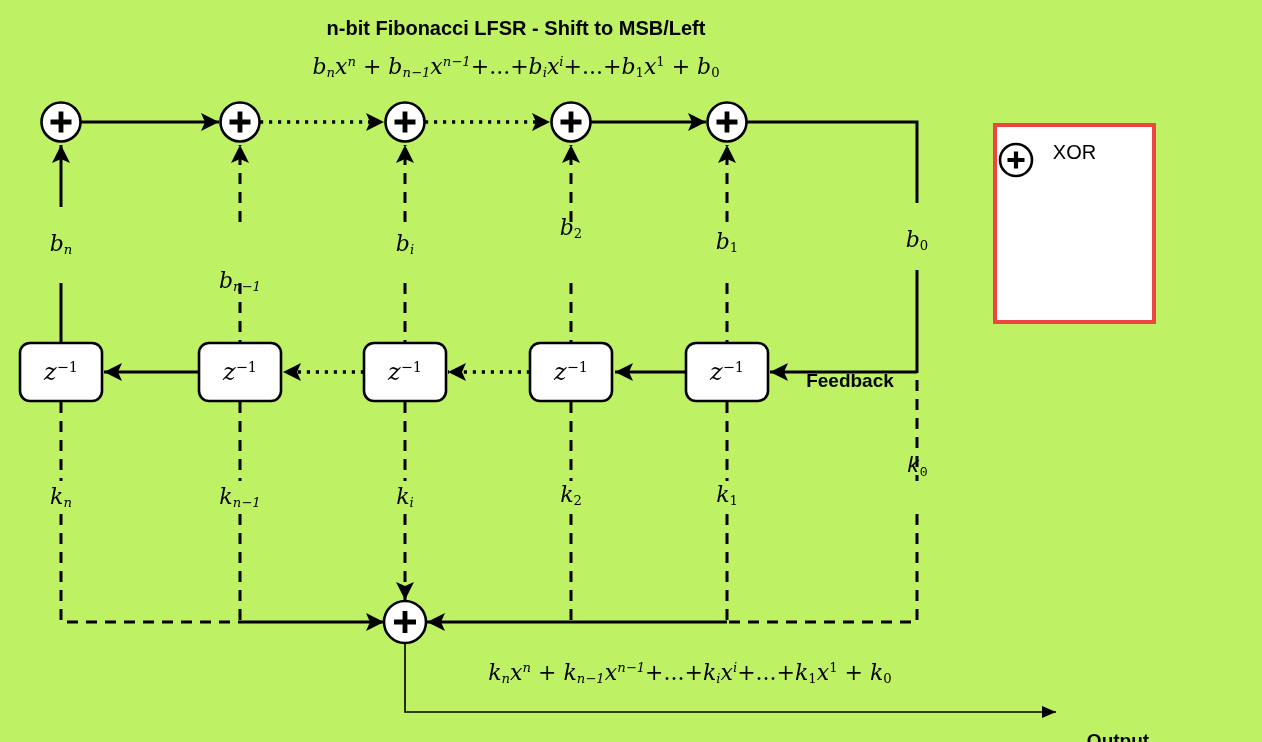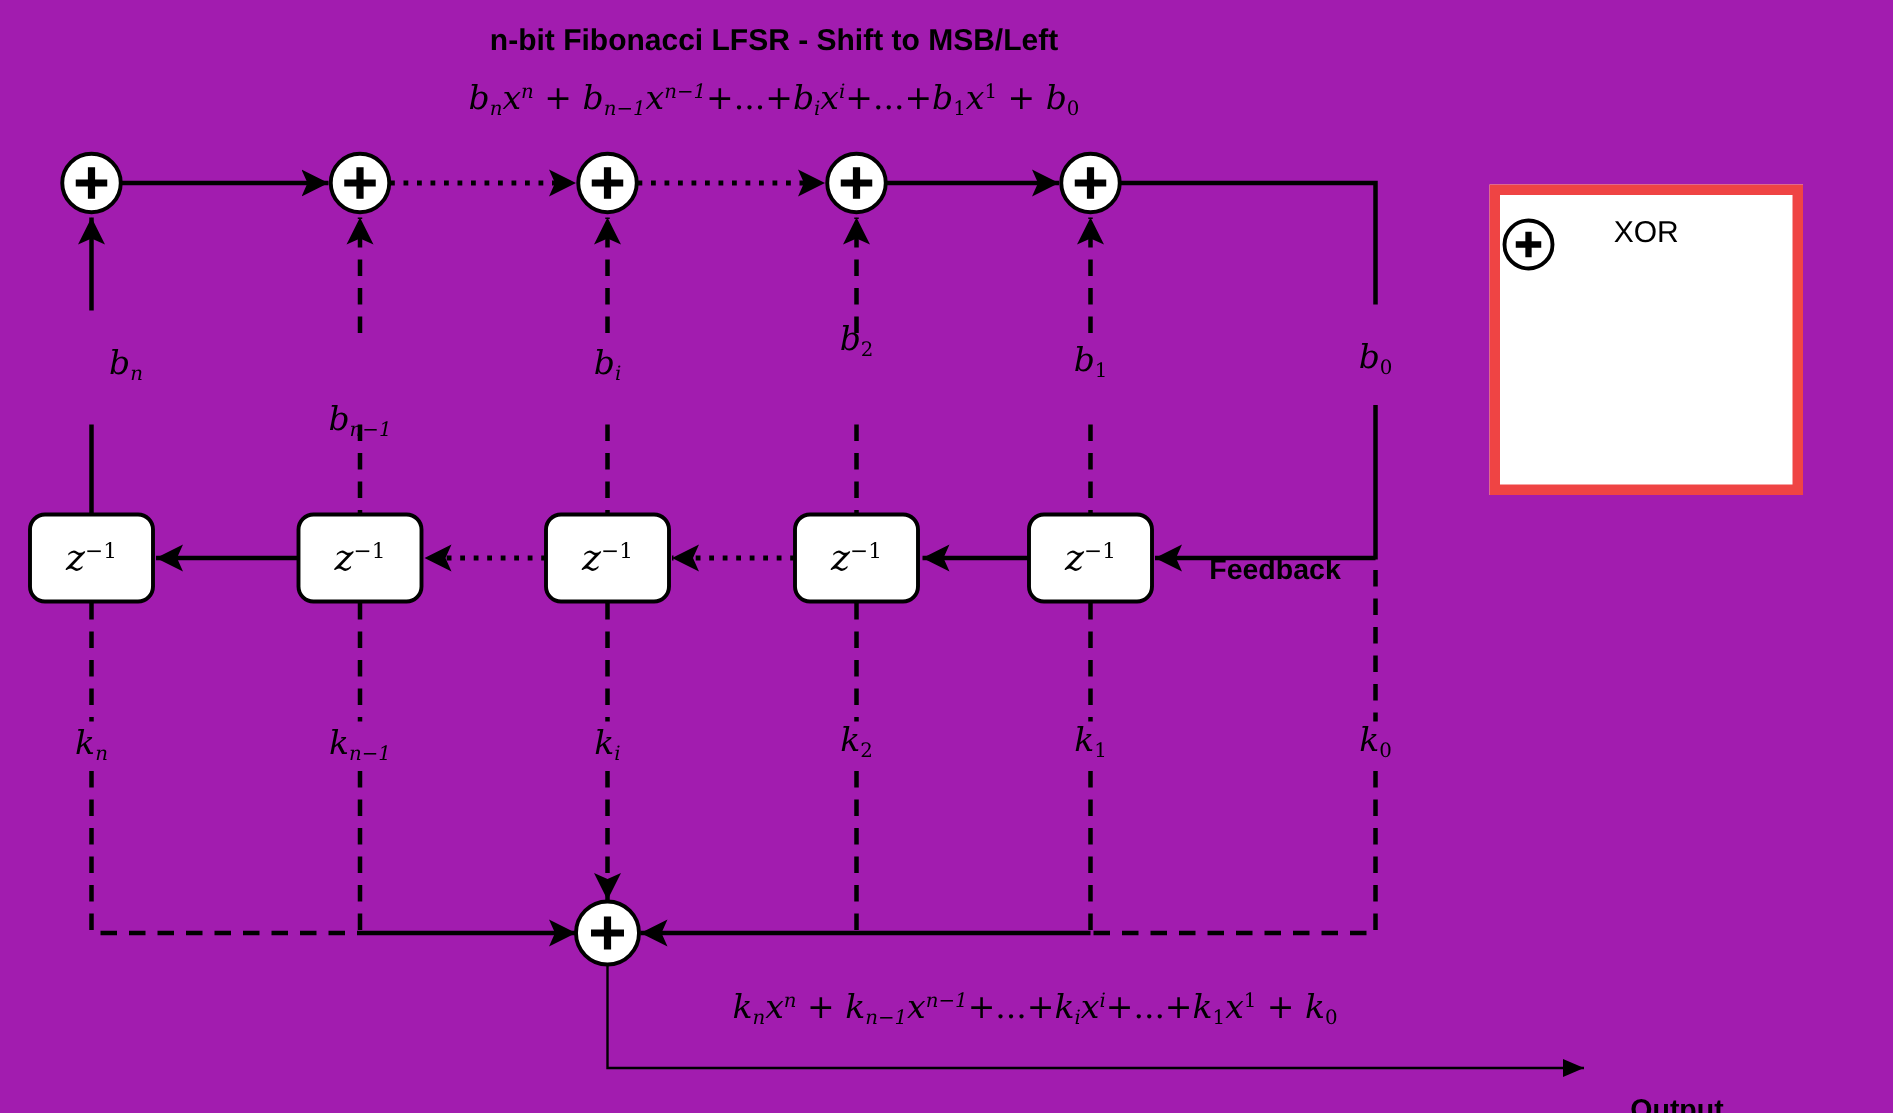--- a/index.html
+++ b/index.html
@@ -1,33 +1,33 @@
 <!DOCTYPE html>
 <html><head>
 <meta charset="utf-8">
 <style>
   html,body{margin:0;padding:0;background:#ffffff;}
-  .stage{position:relative;width:1262px;height:742px;background:#a21caf;overflow:hidden;
+  .stage{position:relative;width:1262px;height:742px;background:#bef264;overflow:hidden;
          font-family:"Liberation Sans",sans-serif;color:#000;}
   svg{position:absolute;left:0;top:0;}
   .ln{stroke:#000;stroke-width:3;fill:none;}
   .dash{stroke-dasharray:11 8;}
   .dot{stroke-dasharray:3.2 5.8;stroke-width:3.4;}
   .thin{stroke-width:1.6;}
   .shape{fill:#fff;stroke:#000;stroke-width:2.6;}
   .cross{stroke:#000;stroke-width:4.8;fill:none;}
   .lbl{position:absolute;transform:translate(-50%,-50%);white-space:nowrap;}
   .math{font-family:"DejaVu Serif",serif;font-size:22px;}
   .seg-i{font-style:italic;}
   .seg-sub{font-size:60%;vertical-align:-0.28em;}
   .seg-sup{font-size:60%;vertical-align:0.55em;}
   .title{font-weight:bold;font-size:20px;}
   .bold-note{font-weight:bold;font-size:19px;margin-top:29px;}
   .legend-box{position:absolute;left:993px;top:123px;width:155px;height:193px;
-              border:7px solid #ef4444;background:#fff;padding-left:40px;}
+              border:4px solid #ef4444;background:#fff;}
   .legend-row1{position:absolute;top:14px;left:0;width:100%;display:flex;
                justify-content:center;align-items:center;gap:3px;}
   .legend-xor-text{font-size:20px;}
   .legend-row{position:absolute;left:0;width:100%;text-align:center;font-size:26px;}
 </style>
 </head>
 <body>
 
 <div class="stage">
 
@@ -195,41 +195,41 @@
     <g>
       <circle class="shape" cx="405" cy="622" r="21"></circle>
       <path class="cross" d="M394,622 H416 M405,611 V633"></path>
       </g>
   </svg>
 
   <div class="lbl title" style="left:516px;top:28px;">n-bit Fibonacci LFSR - Shift to MSB/Left</div>
 
   <div class="lbl math" style="left:516px;top:67px;"><span class=" seg-i">b</span><span class="seg-sub seg-i">n</span><span class=" seg-i">x</span><span class="seg-sup seg-i">n</span><span class=""> + </span><span class=" seg-i">b</span><span class="seg-sub seg-i">n−1</span><span class=" seg-i">x</span><span class="seg-sup seg-i">n−1</span><span class="">+...+</span><span class=" seg-i">b</span><span class="seg-sub seg-i">i</span><span class=" seg-i">x</span><span class="seg-sup seg-i">i</span><span class="">+...+</span><span class=" seg-i">b</span><span class="seg-sub">1</span><span class=" seg-i">x</span><span class="seg-sup">1</span><span class=""> + </span><span class=" seg-i">b</span><span class="seg-sub">0</span></div>
 
-  <div class="lbl math" style="left:61px;top:244px;margin-left:23px;"><span class=" seg-i">b</span><span class="seg-sub seg-i">n</span></div>
+  <div class="lbl math" style="left:61px;top:244px;"><span class=" seg-i">b</span><span class="seg-sub seg-i">n</span></div>
   <div class="lbl math" style="left:240px;top:244px;margin-top:37px;"><span class=" seg-i">b</span><span class="seg-sub seg-i">n−1</span></div>
   <div class="lbl math" style="left:405px;top:244px;"><span class=" seg-i">b</span><span class="seg-sub seg-i">i</span></div>
   <div class="lbl math" style="left:571px;top:228px;text-align:center;"><span class=" seg-i">b</span><span class="seg-sub">2</span></div>
   <div class="lbl math" style="left:727px;top:242px;"><span class=" seg-i">b</span><span class="seg-sub">1</span></div>
   <div class="lbl math" style="left:917px;top:240px;"><span class=" seg-i">b</span><span class="seg-sub">0</span></div>
 
   <div class="lbl math" style="left:61px;top:372px;font-size:24px;"><span class=" seg-i">z</span><span class="seg-sup">−1</span></div>
   <div class="lbl math" style="left:240px;top:372px;font-size:24px;"><span class=" seg-i">z</span><span class="seg-sup">−1</span></div>
   <div class="lbl math" style="left:405px;top:372px;font-size:24px;"><span class=" seg-i">z</span><span class="seg-sup">−1</span></div>
   <div class="lbl math" style="left:571px;top:372px;font-size:24px;"><span class=" seg-i">z</span><span class="seg-sup">−1</span></div>
   <div class="lbl math" style="left:727px;top:372px;font-size:24px;"><span class=" seg-i">z</span><span class="seg-sup">−1</span></div>
 
   <div class="lbl bold-note" style="left:850px;top:352px;">Feedback</div>
 
   <div class="lbl math" style="left:61px;top:497px;"><span class=" seg-i">k</span><span class="seg-sub seg-i">n</span></div>
   <div class="lbl math" style="left:240px;top:497px;"><span class=" seg-i">k</span><span class="seg-sub seg-i">n−1</span></div>
   <div class="lbl math" style="left:405px;top:497px;"><span class=" seg-i">k</span><span class="seg-sub seg-i">i</span></div>
   <div class="lbl math" style="left:571px;top:495px;"><span class=" seg-i">k</span><span class="seg-sub">2</span></div>
   <div class="lbl math" style="left:727px;top:495px;"><span class=" seg-i">k</span><span class="seg-sub">1</span></div>
-  <div class="lbl math" style="left:917px;top:495px;"><span class=" seg-i">k</span><span class="seg-sub">0</span></div>
+  <div class="lbl math" style="left:917px;top:467px;font-family:Liberation Mono, monospace;"><span class=" seg-i">k</span><span class="seg-sub">0</span></div>
 
   <div class="lbl math" style="left:690px;top:673px;"><span class=" seg-i">k</span><span class="seg-sub seg-i">n</span><span class=" seg-i">x</span><span class="seg-sup seg-i">n</span><span class=""> + </span><span class=" seg-i">k</span><span class="seg-sub seg-i">n−1</span><span class=" seg-i">x</span><span class="seg-sup seg-i">n−1</span><span class="">+...+</span><span class=" seg-i">k</span><span class="seg-sub seg-i">i</span><span class=" seg-i">x</span><span class="seg-sup seg-i">i</span><span class="">+...+</span><span class=" seg-i">k</span><span class="seg-sub">1</span><span class=" seg-i">x</span><span class="seg-sup">1</span><span class=""> + </span><span class=" seg-i">k</span><span class="seg-sub">0</span></div>
 
   <div class="lbl bold-note" style="left:1118px;top:712px;">Output</div>
 
   <div class="legend-box">
     <div class="legend-row1">
       <svg width="38" height="38" viewBox="0 0 38 38">
         <circle class="shape" cx="19" cy="19" r="16"></circle>
         <path d="M10.5,19 H27.5 M19,10.5 V27.5" stroke="#000" stroke-width="4.2" fill="none"></path>

